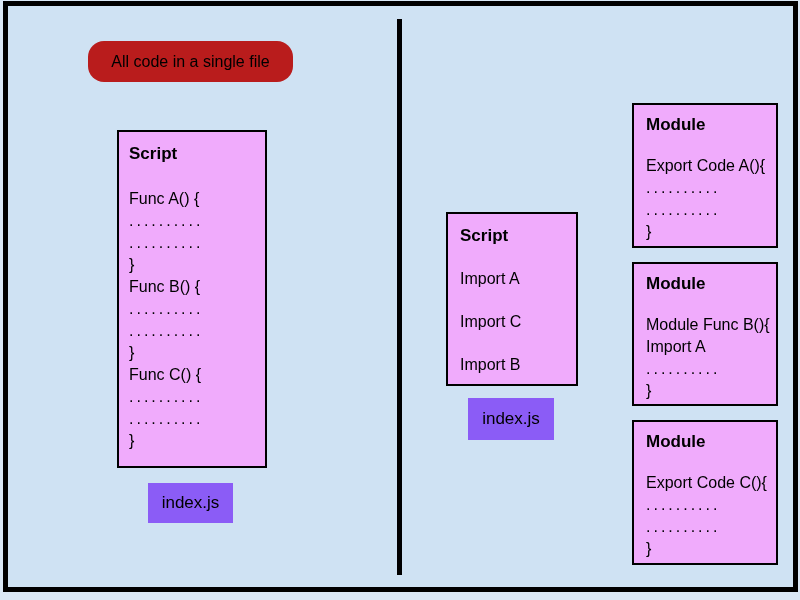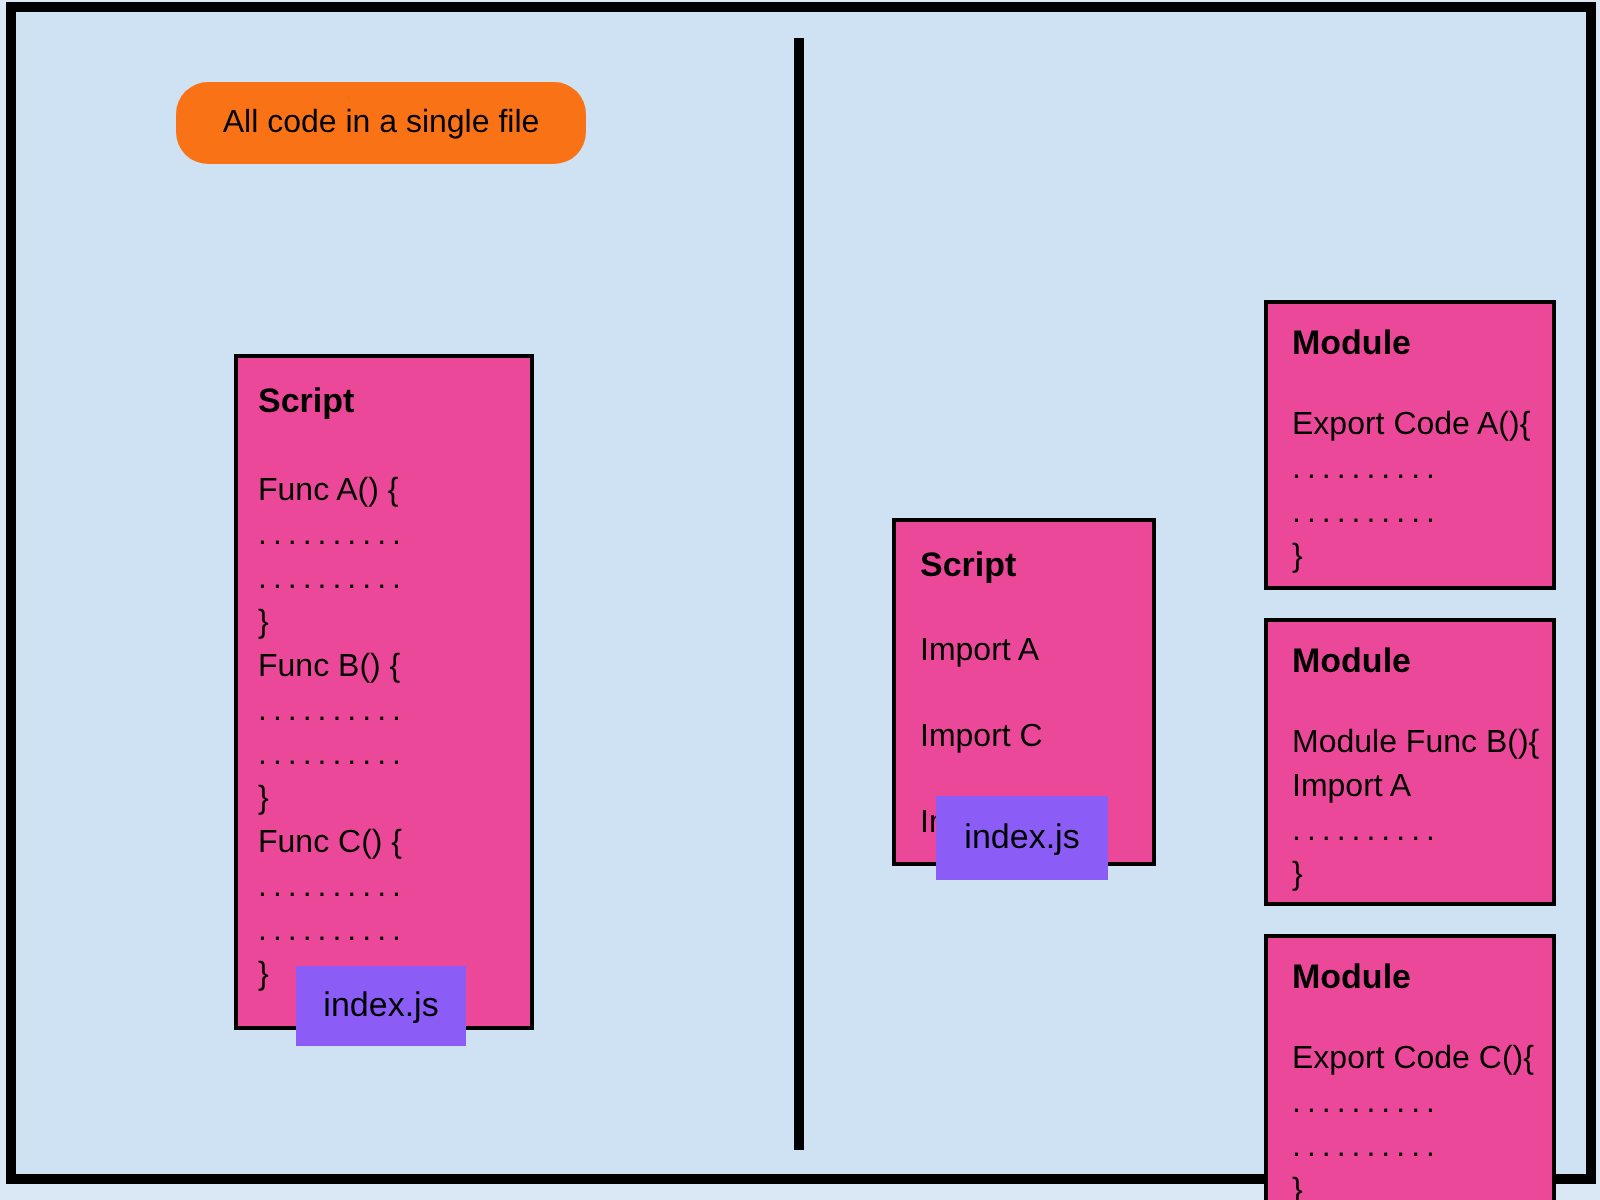--- a/index.html
+++ b/index.html
@@ -22,35 +22,34 @@
     border: 5px solid #000;
   }
   .divider {
     position: absolute;
     left: 397px; top: 19px;
     width: 5px; height: 556px;
     background: #000;
   }
   .ylabel {
     position: absolute;
-    background: #f97316;
+    background: #b91c1c;
     display: flex;
     align-items: center;
     justify-content: center;
     font-size: 16px;
     white-space: nowrap;
     border-radius: 16px;
   }
   .label-left  { left: 88px;  top: 41px; width: 205px; height: 41px; }
   .label-right { left: 485px; top: 42px; width: 232px; height: 41px; }
   .wbox {
     position: absolute;
-    background: #ec4899;
+    background: #f0abfc;
     border: 2px solid #000;
-    margin-top: 47px;
   }
   .box-title {
     font-size: 17px;
     font-weight: bold;
     line-height: 20px;
   }
   .code-line {
     font-size: 16px;
     line-height: 22px;
     white-space: nowrap;

